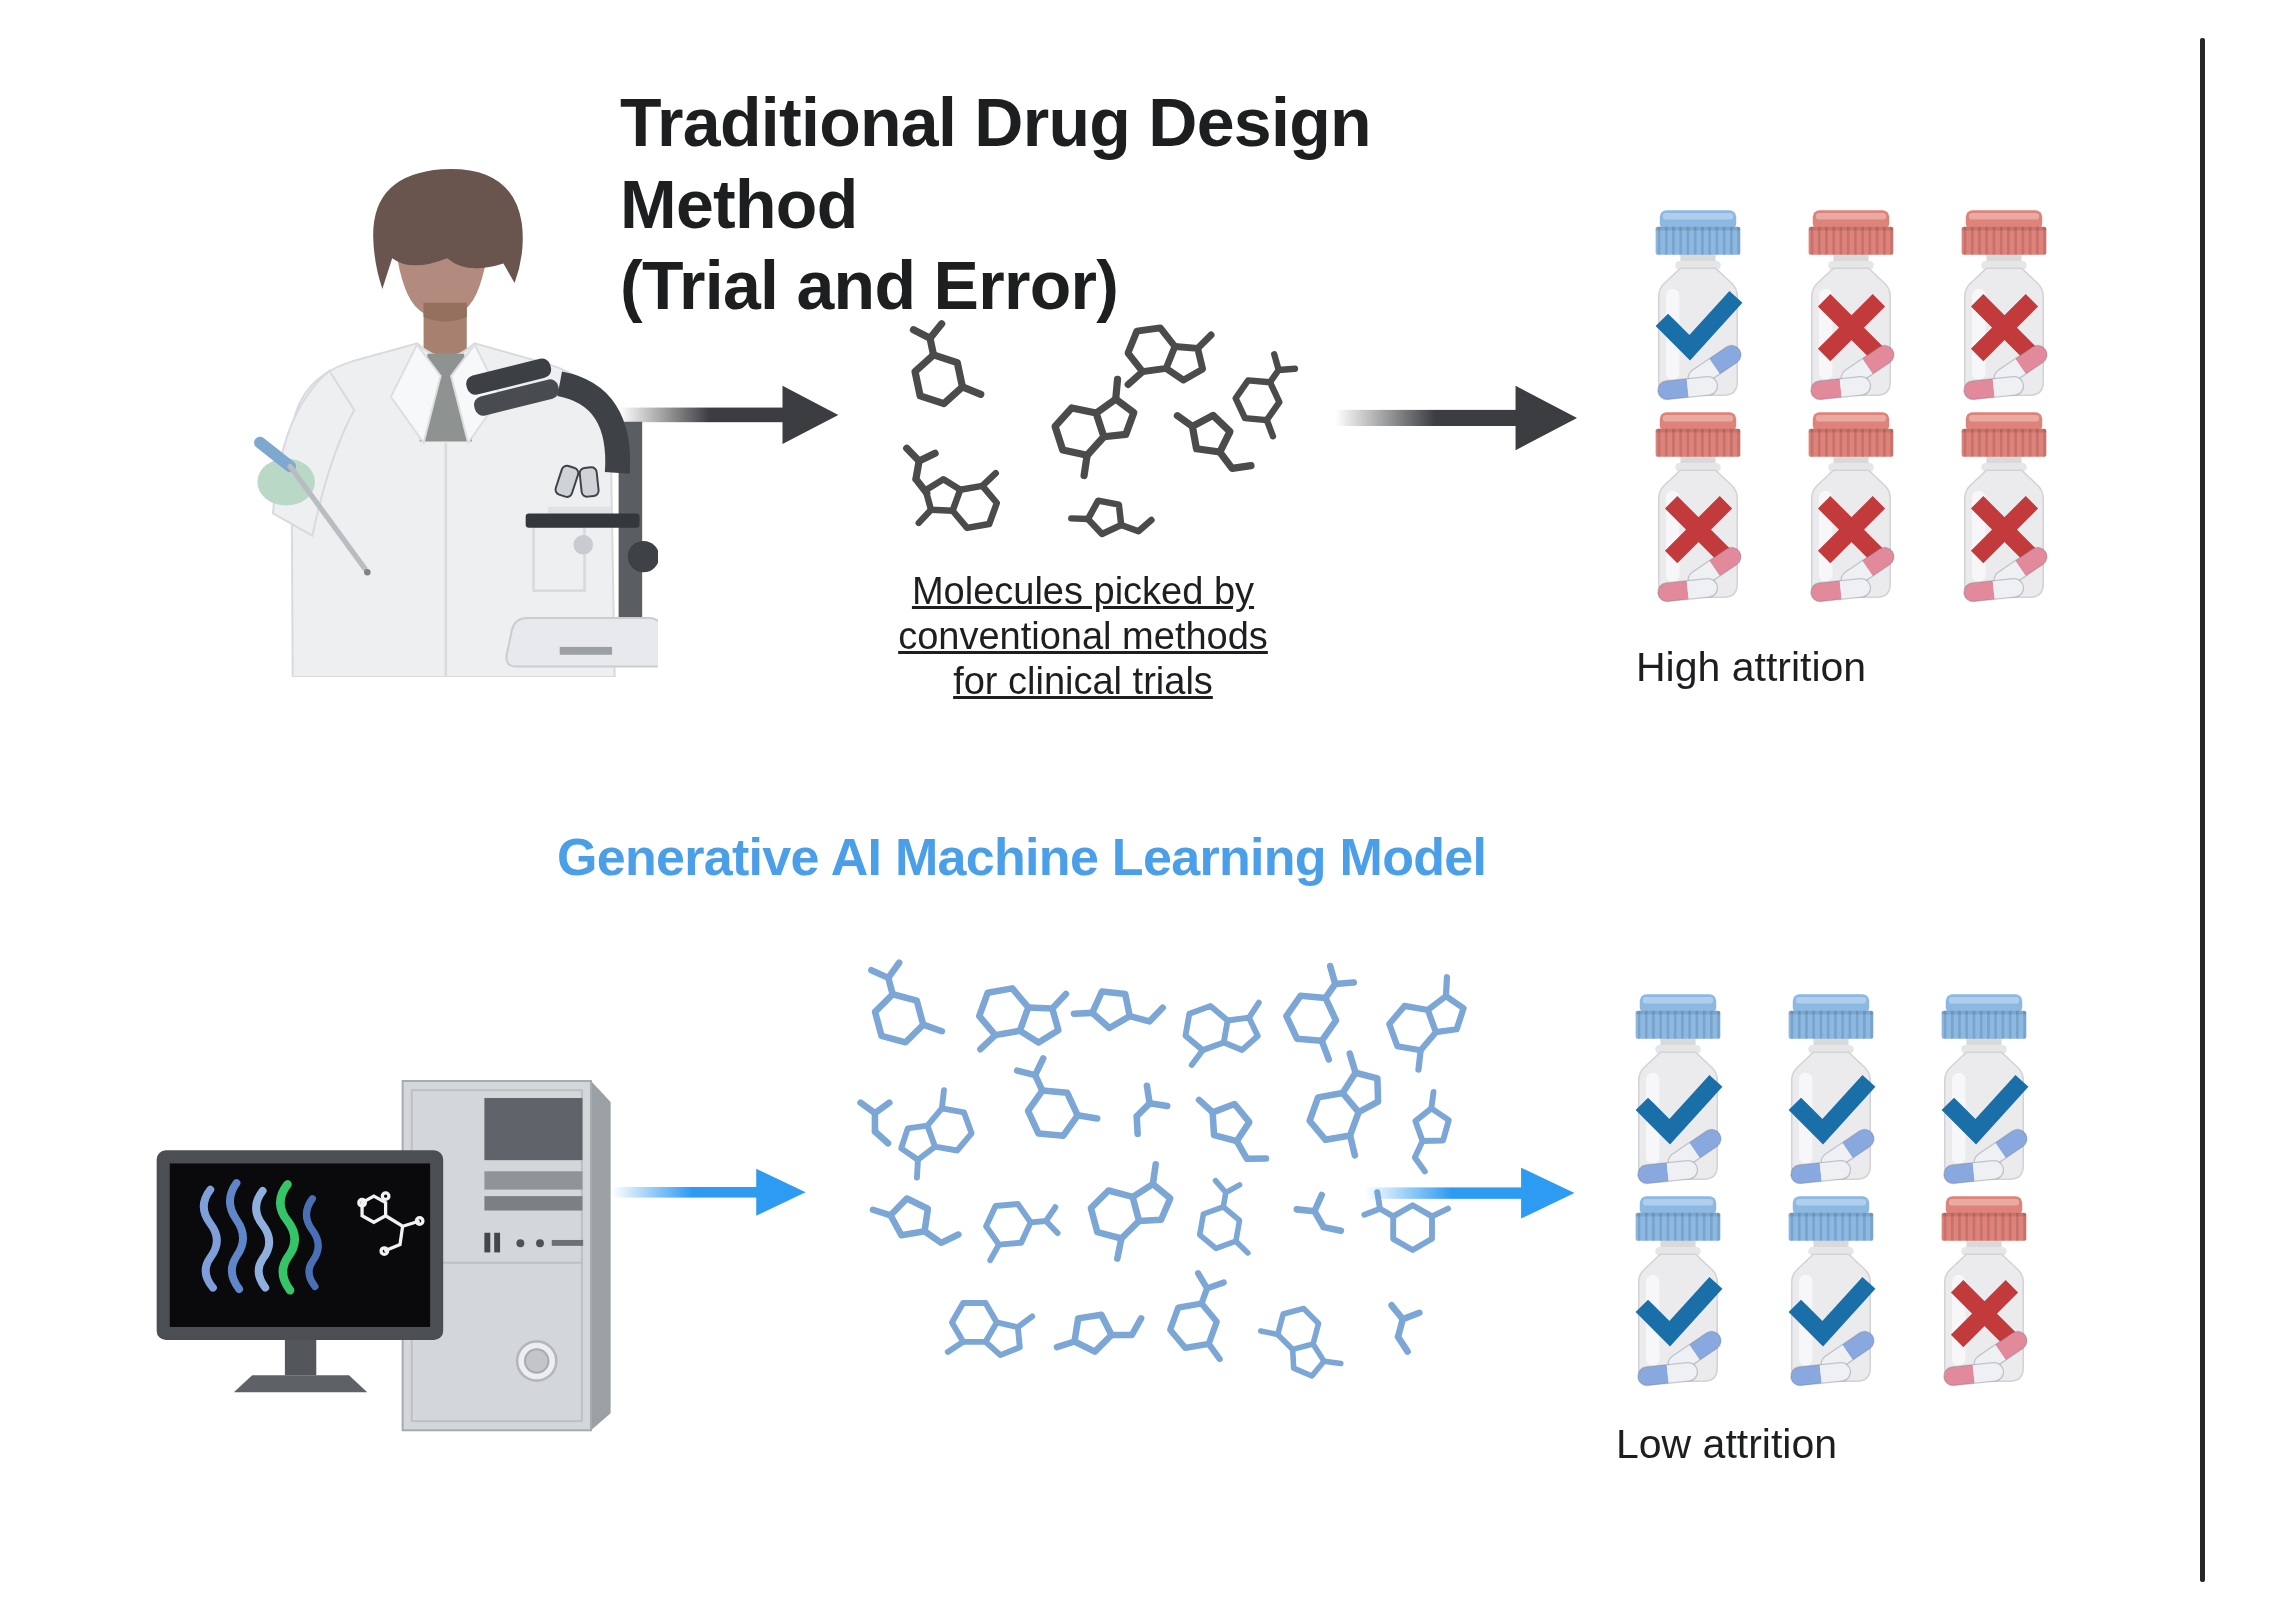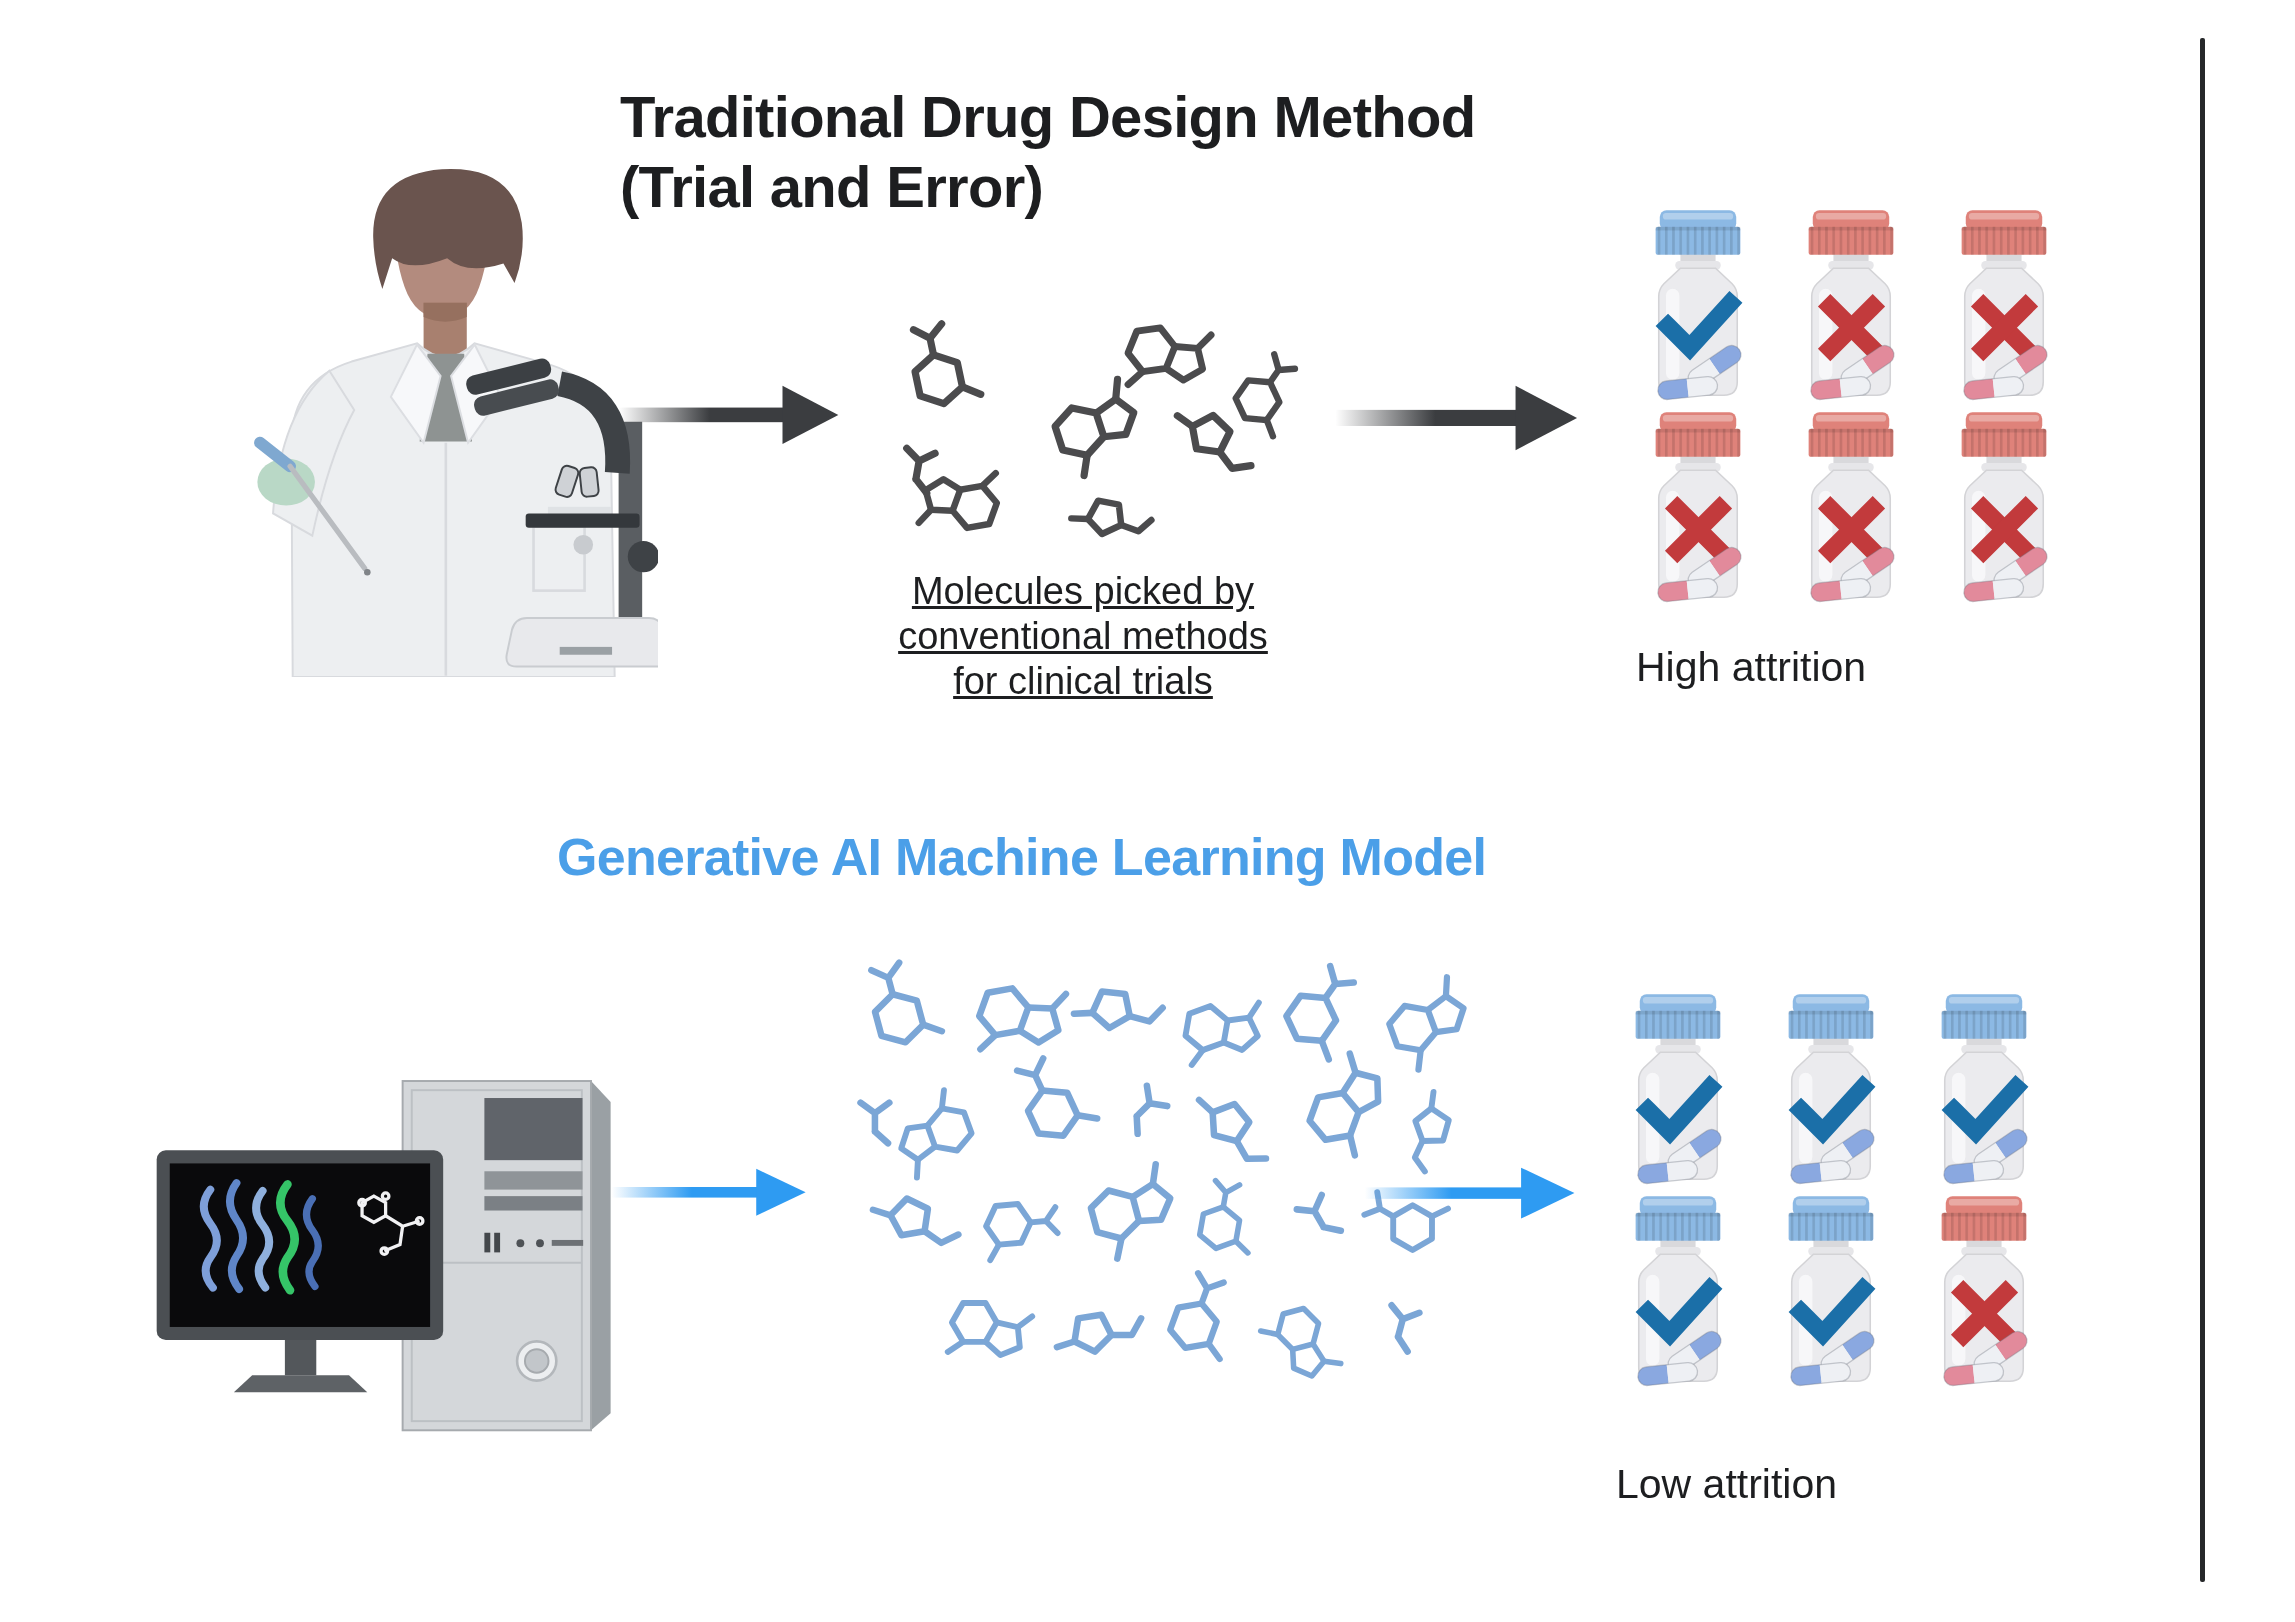--- a/index.html
+++ b/index.html
@@ -4,21 +4,21 @@
 <style>
   html,body { margin:0; padding:0; background:#ffffff; }
   .stage {
     position:relative; width:2295px; height:1622px;
     background:#ffffff; overflow:hidden;
     font-family:"Liberation Sans", sans-serif;
   }
   .abs { position:absolute; }
 
   .section-title {
-    font-weight:bold; font-size:58px; line-height:1.2;
+    font-weight:bold; font-size:68px; line-height:1.2;
     color:var(--text-dark,#1d1e20); white-space:pre-line; letter-spacing:-0.7px;
   }
   .section-title.blue { color:var(--accent-blue,#4b9fe8); font-size:52px; }
 
   .caption {
     font-size:38px; line-height:1.18; color:var(--text-dark,#1d1e20);
     text-align:center; white-space:pre-line;
   }
   .result-label {
     font-size:41px; color:var(--text-dark,#1d1e20); 
@@ -346,18 +346,18 @@
     <use href="#pill-pair" class="pill-use"></use>
   </svg>
       <svg class="bottle fail" viewBox="0 0 240 390">
     <use href="#bottle-shell"></use>
     <use href="#cap-shape" class="cap-use"></use>
     <use href="#mark-x" class="mark-use"></use>
     <use href="#pill-pair" class="pill-use"></use>
   </svg>
     </div>
 
-  <div class="abs result-label" style="left:1616px; top:1421px; width:457px;margin-top:40px;">Low attrition</div>
+  <div class="abs result-label" style="left:1616px; top:1421px; width:457px;">Low attrition</div>
 
   <div class="abs divider-line" style="left:2200px; top:38px; width:4.6px; height:1544px;"></div>
 
 </div>
 
 
 </body></html>

